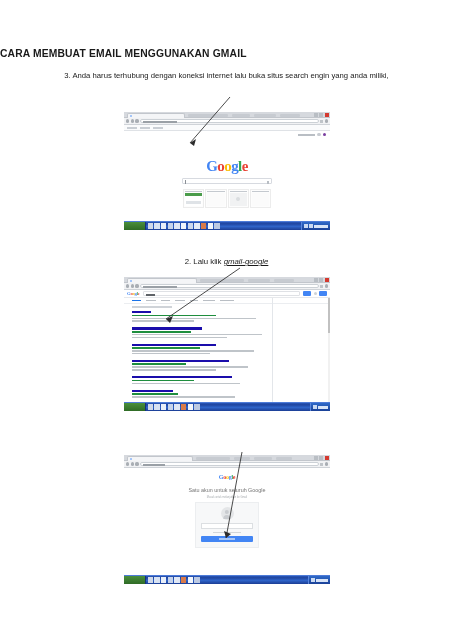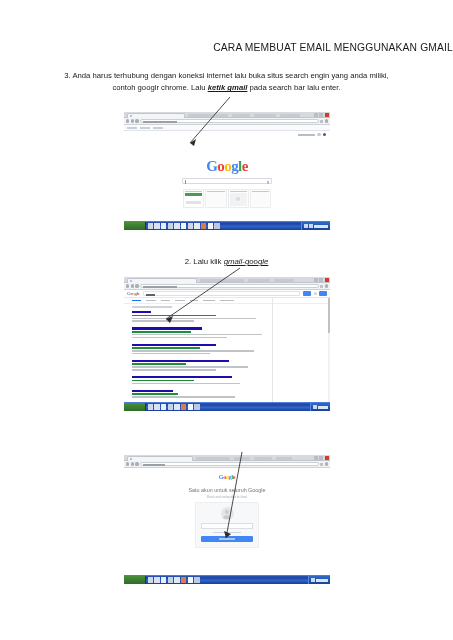--- a/index.html
+++ b/index.html
@@ -6,22 +6,22 @@
   html,body { background:#ffffff; }
   body {
     width:453px; height:640px; position:relative; overflow:hidden;
     font-family:"Liberation Sans", sans-serif;
     color:#111;
   }
   .page { position:absolute; inset:0; background:#fff; }
 
   
   .doc-title {
-    position:absolute; left:0; right:0; top:42px;
-    text-align:right; font-size:10.3px; font-weight:normal;
+    position:absolute; left:0; right:0; top:48px;
+    text-align:left; font-size:10.3px; font-weight:bold;
     letter-spacing:.15px; color:#1a1a1a;
   }
   .para {
     position:absolute; left:52px; right:52px; top:70px;
     font-size:7.7px; line-height:12.3px; text-align:center; color:#1a1a1a;
   }
   .para .l1 { display:block; }
   .para .l2 { display:block; }
   .u-ital { font-style:italic; text-decoration:underline; font-weight:600; }
 
@@ -212,21 +212,20 @@
 </style>
 </head>
 <body>
 
 <div class="page">
 
   <div class="doc-title">CARA MEMBUAT EMAIL MENGGUNAKAN GMAIL</div>
 
   <div class="para">
     <span class="l1">3. Anda harus terhubung dengan koneksi internet lalu buka situs search engin yang anda miliki,</span>
-    <span class="l2"><span>contoh googlr chrome. Lalu </span><span class="u-ital">ketik gmail</span><span> pada search bar lalu enter.</span></span>
   </div>
 
   <div class="shot" style="left:124px; top:112px; width:206px; height:96px;">
     <div class="chrome">
       <div class="tabstrip">
         <div class="tab-active"></div>
         <div class="tab-ghost" style="left:64px;width:40px;"></div>
         <div class="tab-ghost" style="left:108px;width:18px;"></div>
         <div class="tab-ghost" style="left:130px;width:22px;"></div>
         <div class="tab-ghost" style="left:156px;width:20px;"></div>

